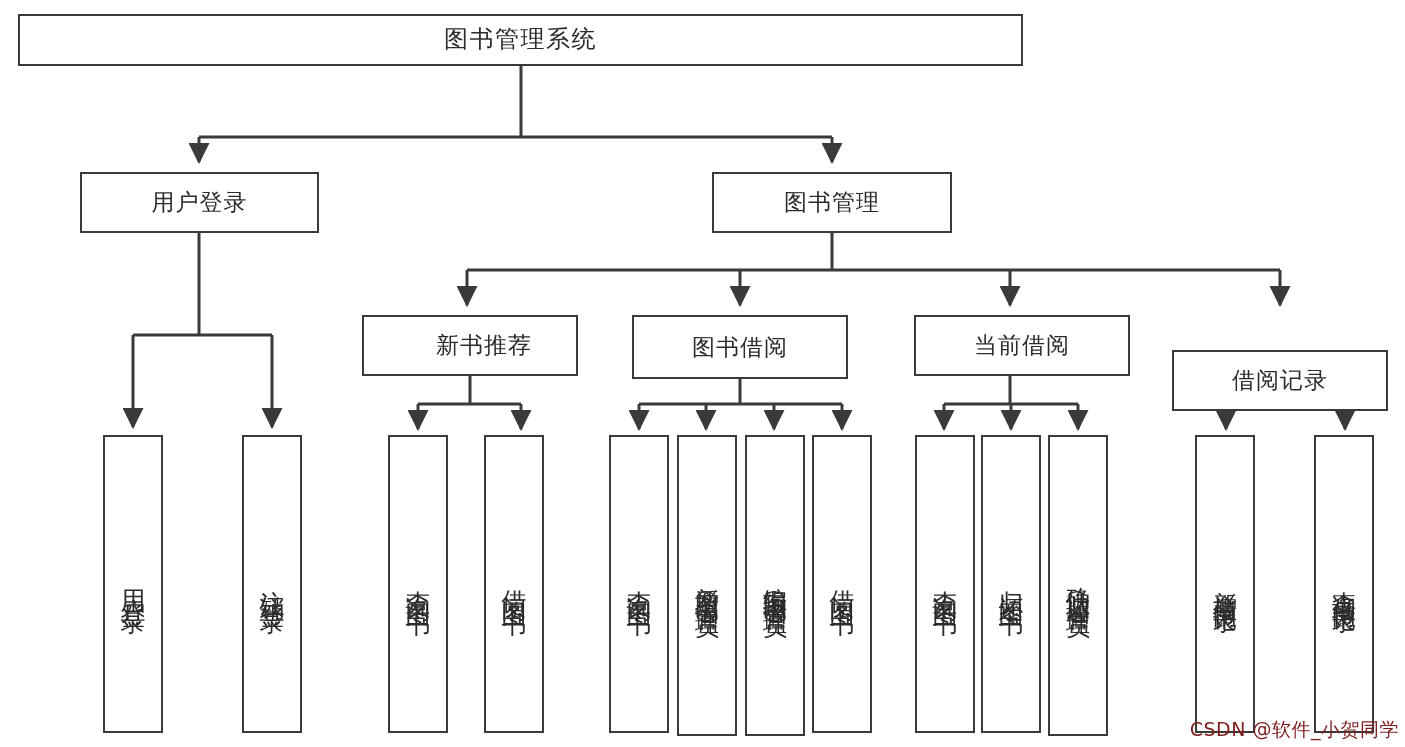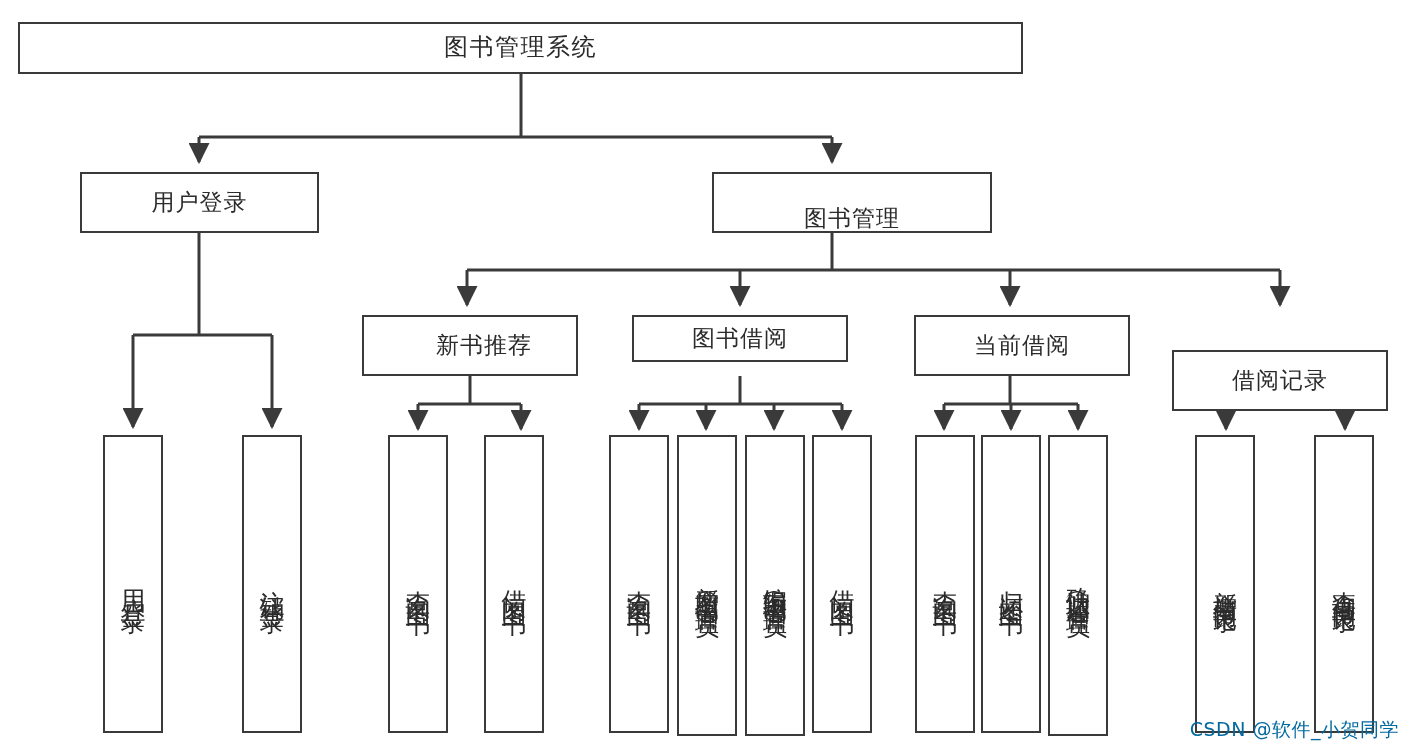--- a/index.html
+++ b/index.html
@@ -36,21 +36,21 @@
     letter-spacing:7px;
     padding:4px 0;
     line-height:1.0;
   }
   .node.v.tight{ letter-spacing:4px; font-size:24px; }
 
   .watermark{
     position:absolute;
     right:6px;bottom:4px;
     font-size:19px;
-    color:#0369a1;
+    color:#7f1d1d;
     letter-spacing:0.5px;
     white-space:nowrap;
   }
 </style>
 </head>
 <body>
 
 <div id="canvas">
 
   <svg class="wires" viewBox="0 0 1405 747" xmlns="http://www.w3.org/2000/svg">
@@ -96,35 +96,35 @@
       <path d="M 1011 404 L 1011 429" marker-end="url(#arr)"></path>
       <path d="M 1078 404 L 1078 429" marker-end="url(#arr)"></path>
 
       <path d="M 1279 376 L 1279 404"></path>
       <path d="M 1226 404 L 1345 404"></path>
       <path d="M 1226 404 L 1226 429" marker-end="url(#arr)"></path>
       <path d="M 1345 404 L 1345 429" marker-end="url(#arr)"></path>
     </g>
   </svg>
 
-  <div class="node root" style="left:18px;top:14px;width:1005px;height:52px;margin-top:8px;">
+  <div class="node root" style="left:18px;top:14px;width:1005px;height:52px;">
     <span>图书管理系统</span>
   </div>
 
   <div class="node h" style="left:80px;top:172px;width:239px;height:61px;">
     <span>用户登录</span>
   </div>
-  <div class="node h" style="left:712px;top:172px;width:280px;height:61px;align-items:flex-end;">
+  <div class="node h" style="left:712px;top:172px;width:240px;height:61px;">
     <span>图书管理</span>
   </div>
 
   <div class="node h" style="left:362px;top:315px;width:216px;height:61px;padding-left:28px;">
     <span>新书推荐</span>
   </div>
-  <div class="node h" style="left:632px;top:315px;width:216px;height:47px;">
+  <div class="node h" style="left:632px;top:315px;width:216px;height:64px;">
     <span>图书借阅</span>
   </div>
   <div class="node h" style="left:902px;top:315px;width:216px;height:61px;margin-left:12px;">
     <span>当前借阅</span>
   </div>
   <div class="node h" style="left:1172px;top:315px;width:216px;height:61px;margin-top:35px;">
     <span>借阅记录</span>
   </div>
 
   <div class="node v" style="left:103px;top:435px;width:60px;height:298px;">

